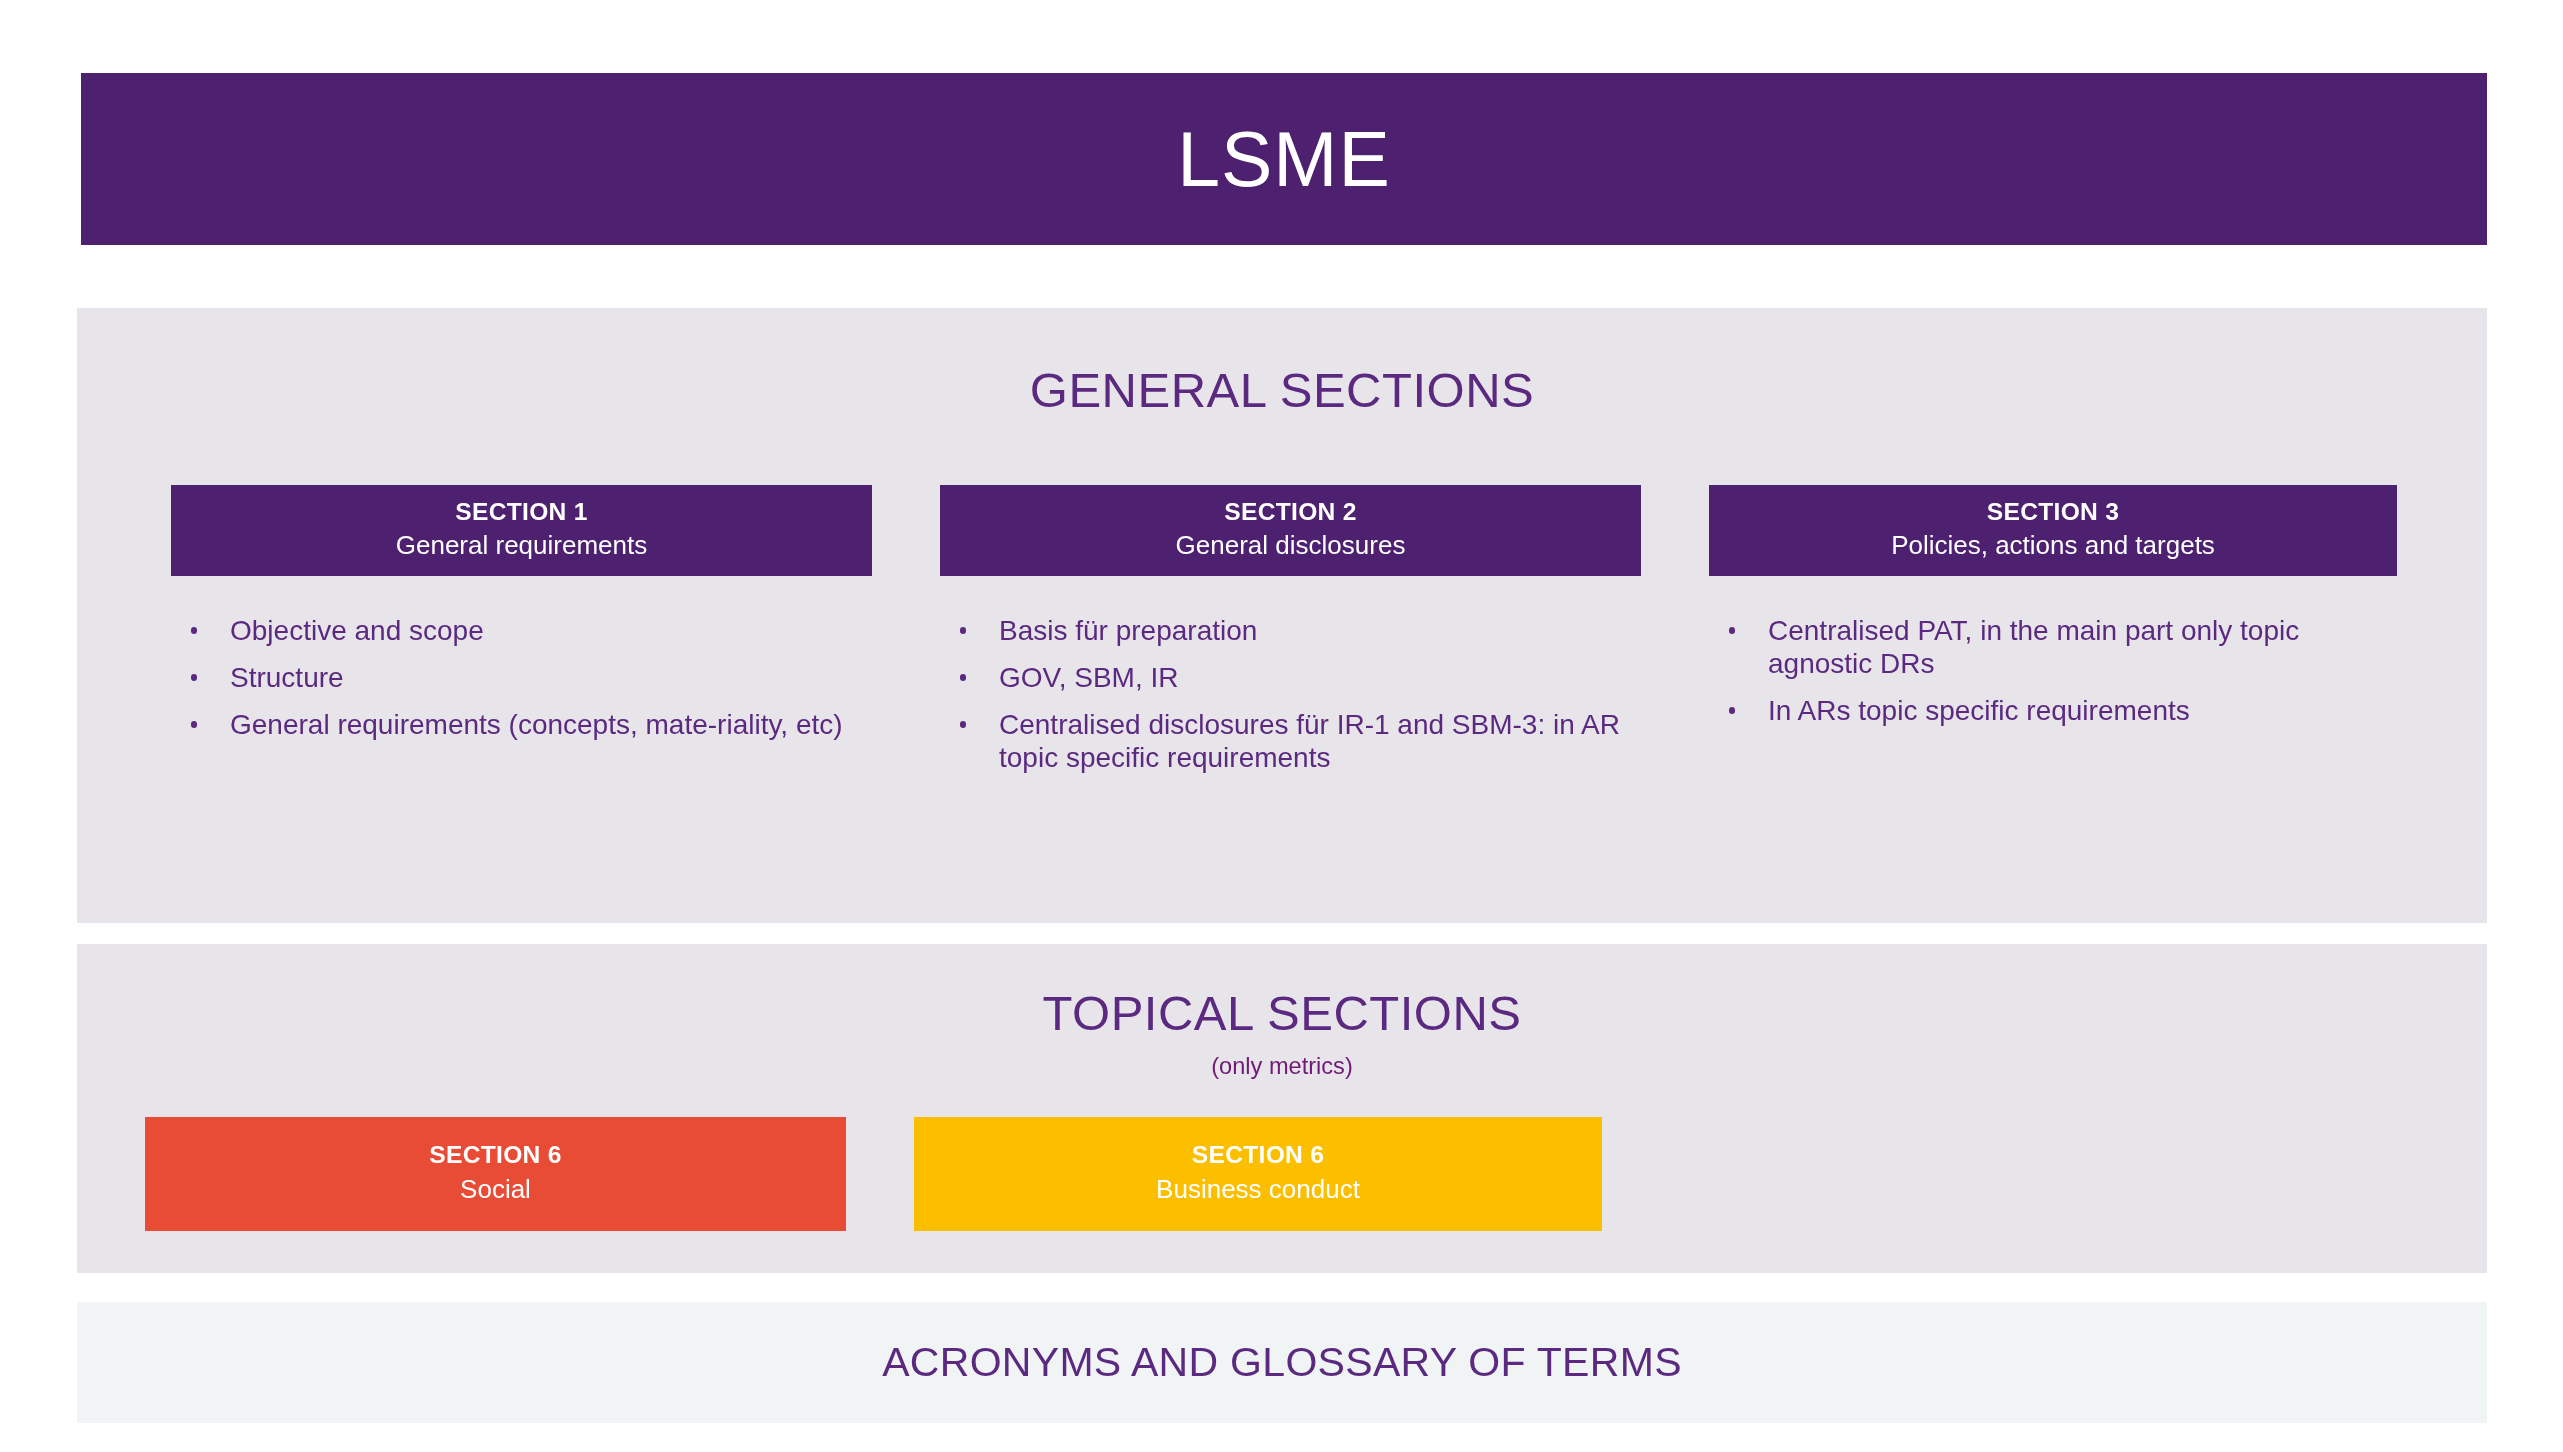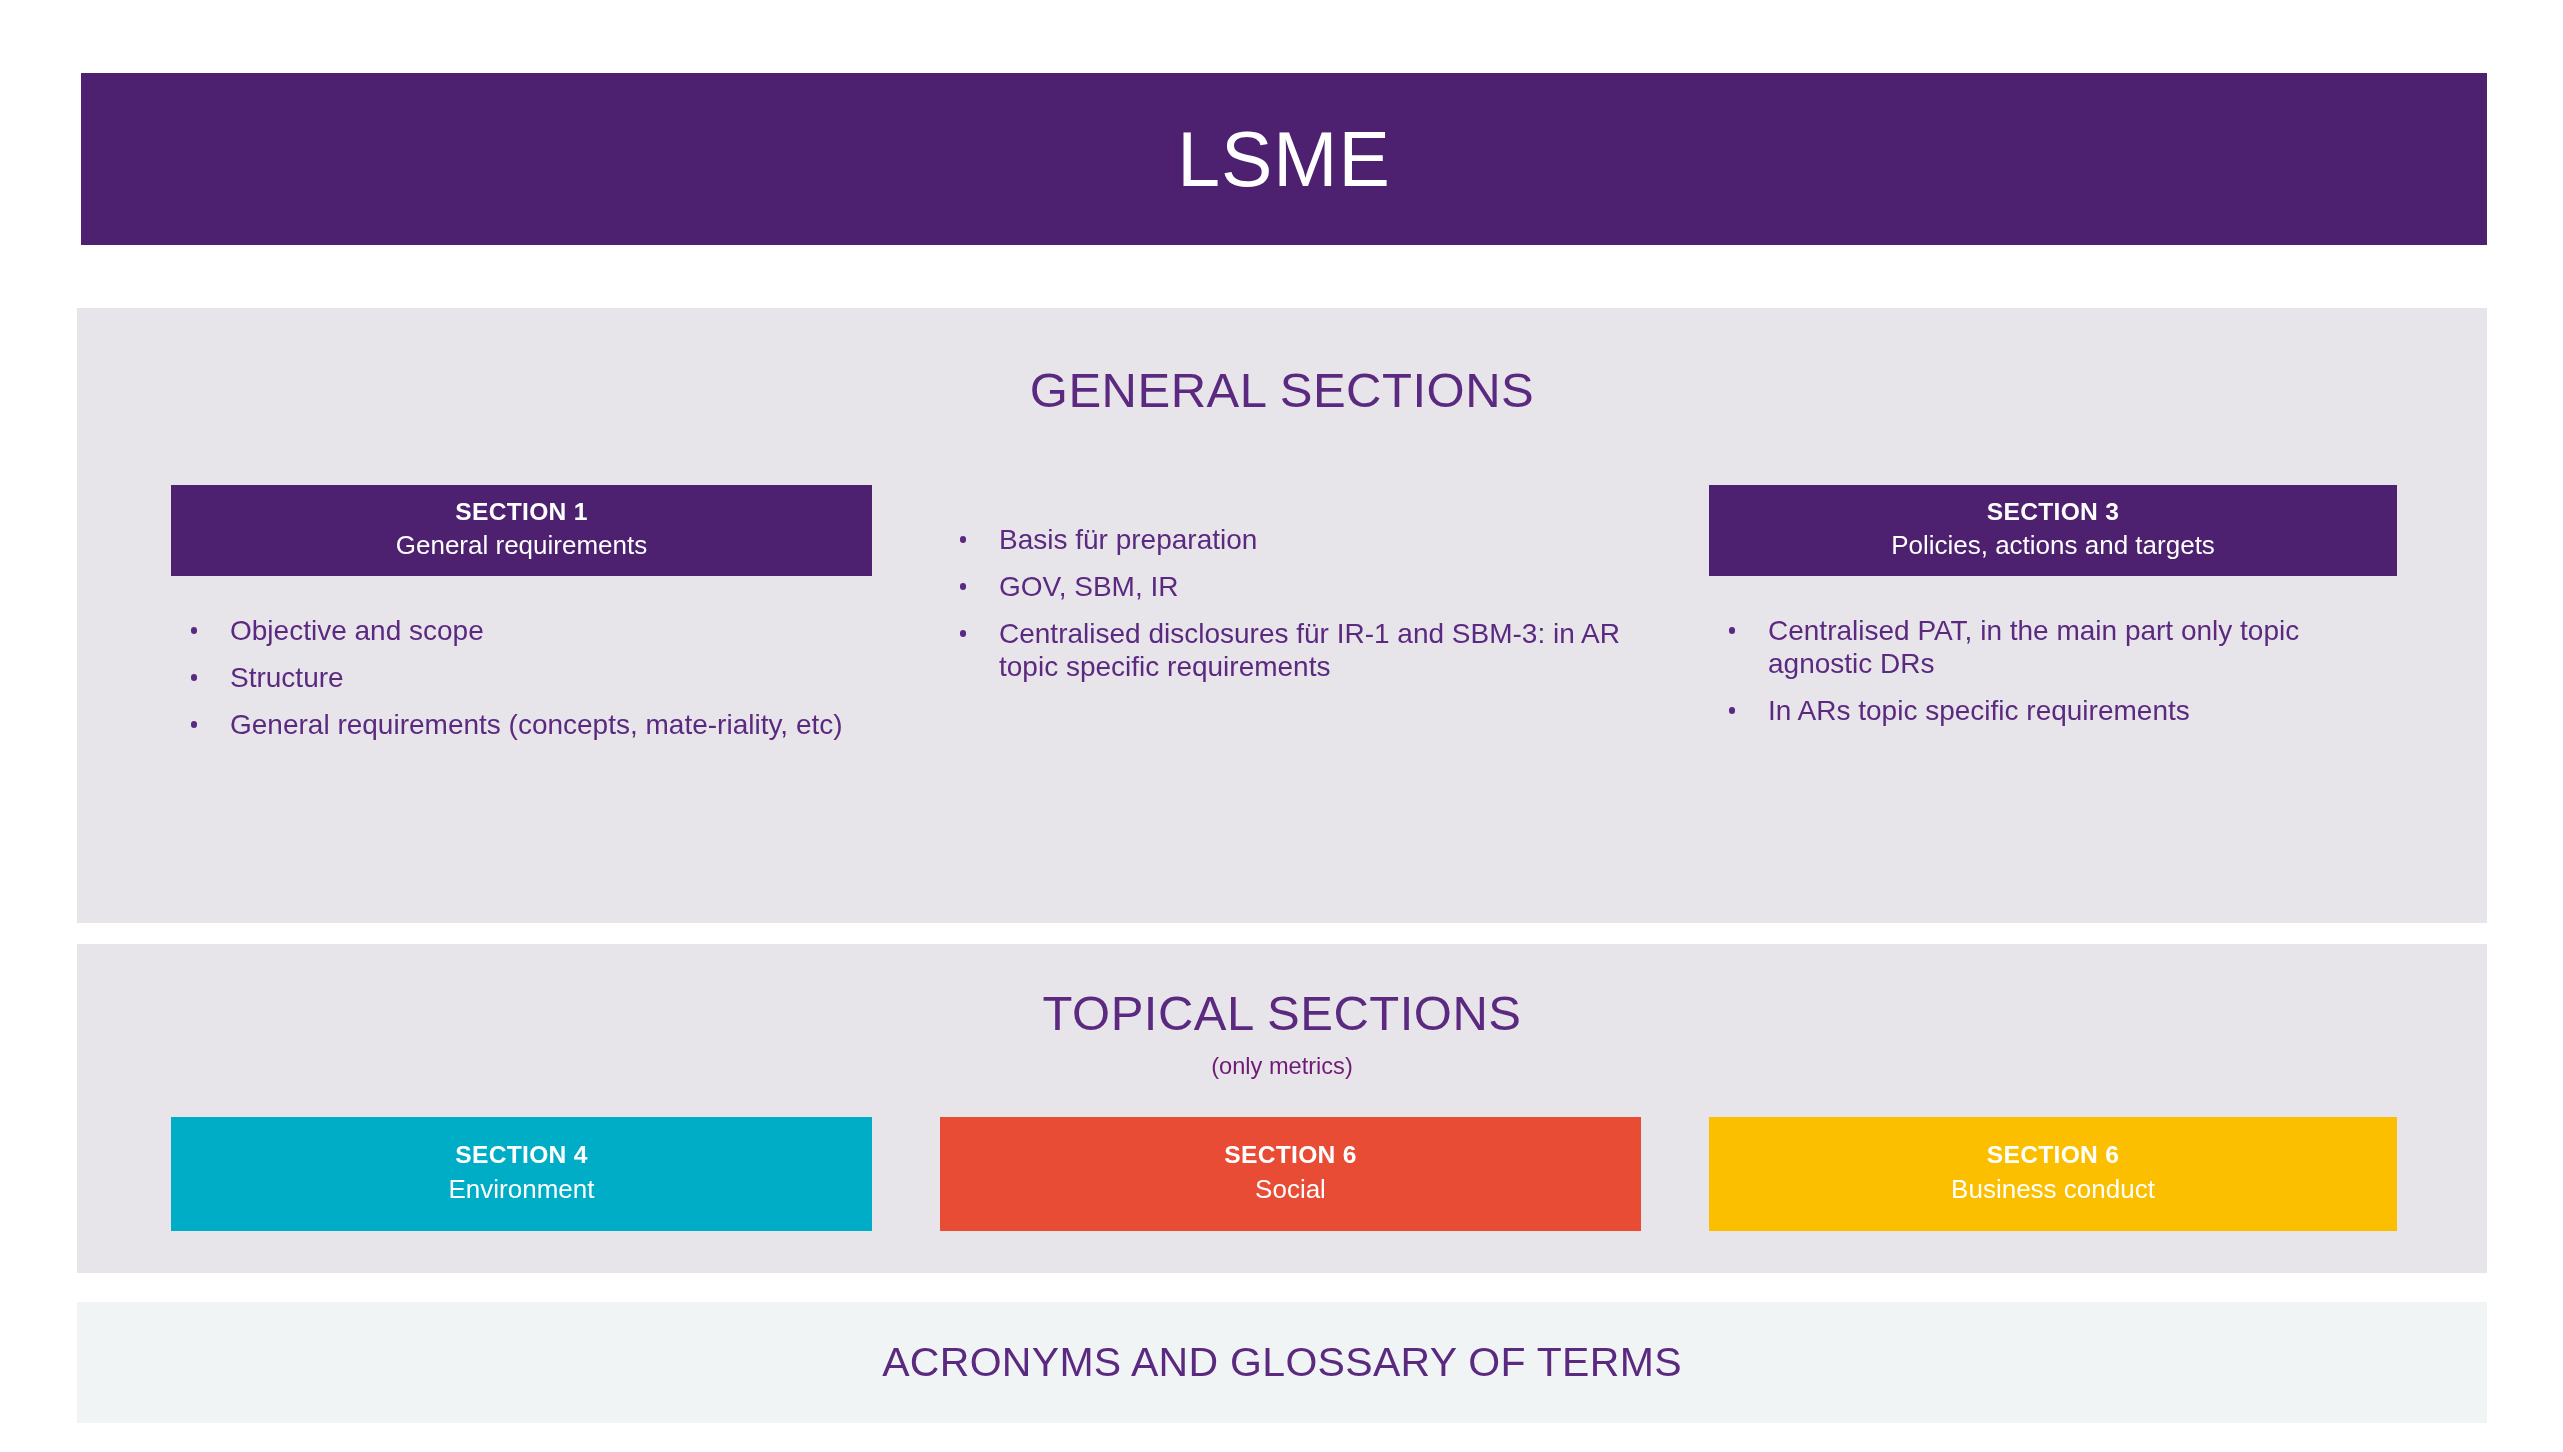--- a/index.html
+++ b/index.html
@@ -197,20 +197,24 @@
           <div class="sec-sub">General requirements</div>
         </div>
         <ul class="bullets">
           <li><span class="dot"></span><span>Objective and scope</span></li>
           <li><span class="dot"></span><span>Structure</span></li>
           <li><span class="dot"></span><span>General requirements (concepts, mate-riality, etc)</span></li>
         </ul>
       </div>
 
       <div class="col col-2">
+        <div class="sec-box general">
+          <div class="sec-num">SECTION 2</div>
+          <div class="sec-sub">General disclosures</div>
+        </div>
         <ul class="bullets">
           <li><span class="dot"></span><span>Basis für preparation</span></li>
           <li><span class="dot"></span><span>GOV, SBM, IR</span></li>
           <li><span class="dot"></span><span>Centralised disclosures für IR-1 and SBM-3: in AR topic specific requirements</span></li>
         </ul>
       </div>
 
       <div class="col col-3">
         <div class="sec-box general">
           <div class="sec-num">SECTION 3</div>
@@ -224,26 +228,20 @@
 
     </div>
   </div>
 
   <div class="panel panel-topical">
     <div class="panel-heading">TOPICAL SECTIONS</div>
     <div class="panel-subheading">(only metrics)</div>
 
     <div class="columns columns-topical">
 
-      <div class="col col-1">
-        <div class="sec-box topical bg-environment">
-          <div class="sec-num">SECTION 4</div>
-          <div class="sec-sub">Environment</div>
-        </div>
-      </div>
 
       <div class="col col-2">
         <div class="sec-box topical bg-social">
           <div class="sec-num">SECTION 6</div>
           <div class="sec-sub">Social</div>
         </div>
       </div>
 
       <div class="col col-3">
         <div class="sec-box topical bg-business">

